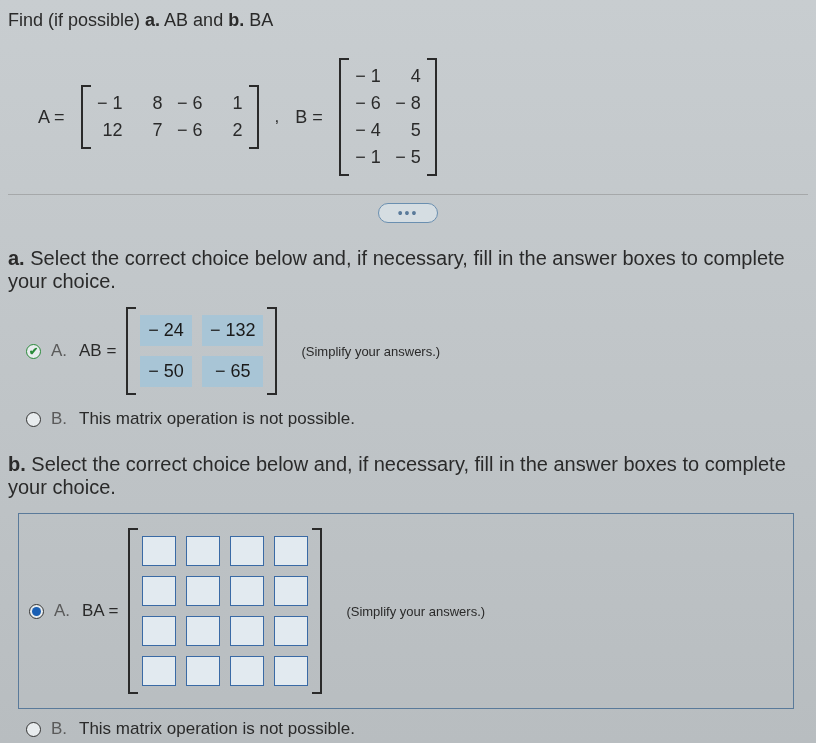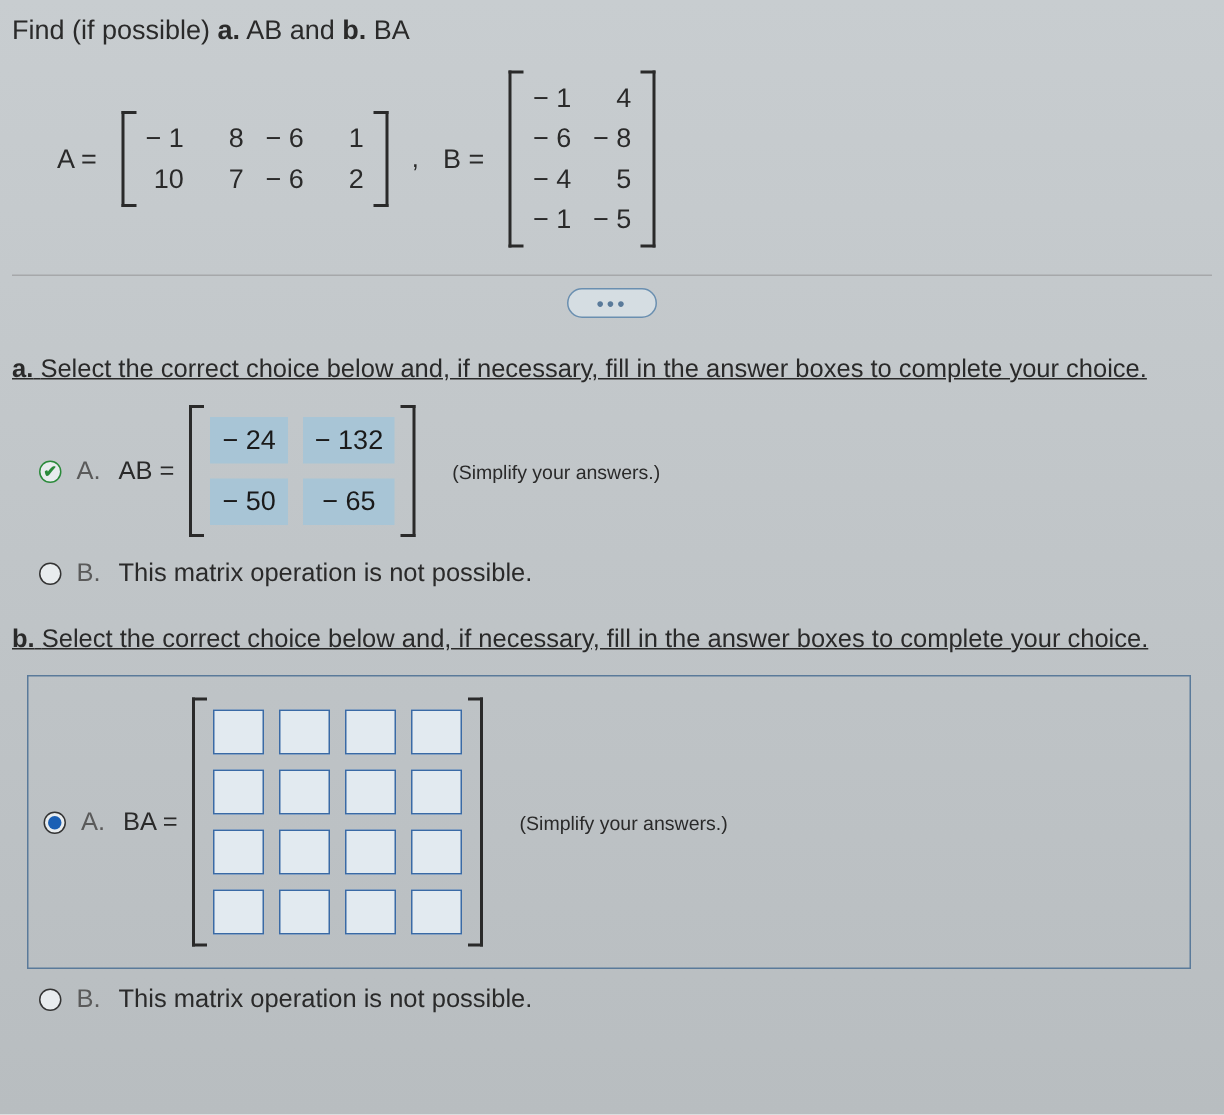--- a/index.html
+++ b/index.html
@@ -6,41 +6,41 @@
 body {
   width: 816px;
   height: 743px;
   background: linear-gradient(180deg, #c8cdd0 0%, #c0c5c8 50%, #b8bdc0 100%);
   font-family: Arial, Helvetica, sans-serif;
   color: #2a2a2a;
   font-size: 17px;
   overflow: hidden;
   padding: 10px 8px 0 8px;
 }
-.prompt-line { margin-bottom: 16px; font-size: 18px; }
+.prompt-line { margin-bottom: 27px; font-size: 18px; }
 .bold { font-weight: bold; }
 .matrix-area { display: flex; align-items: center; gap: 10px; margin: 8px 0 8px 30px; }
 .mat-wrap { display: inline-flex; align-items: center; }
 .mat-label { margin-right: 6px; font-size: 18px; }
 .bracket { border: 2.5px solid #2a2a2a; width: 10px; align-self: stretch; }
 .bracket.left { border-right: none; }
 .bracket.right { border-left: none; }
 .mat-grid { display: grid; gap: 6px 14px; padding: 8px 6px; font-size: 18px; }
 .mat-grid.a { grid-template-columns: repeat(4, auto); grid-template-rows: repeat(2, auto); }
 .mat-grid.b { grid-template-columns: repeat(2, auto); grid-template-rows: repeat(4, auto); }
 .mat-grid > span { text-align: right; min-width: 26px; }
 .comma { margin: 0 6px; }
 hr.sep { border: none; border-top: 1px solid #888; margin: 18px 0; opacity: 0.5; }
 .ellipsis-btn {
   width: 60px; height: 20px; border: 1.5px solid #6a8fb0; border-radius: 12px;
   display: flex; align-items: center; justify-content: center;
   margin: -10px auto 18px auto; background: #d5dde2; color: #5a7a9a;
   font-size: 14px; letter-spacing: 2px; cursor: pointer;
 }
-.part-label { margin: 24px 0 14px 0; font-size: 17px; text-decoration: underline; }
+.part-label { margin: 24px 0 14px 0; font-size: 20px; }
 .choice-row { display: flex; align-items: center; gap: 10px; margin: 10px 0 14px 18px; }
 .radio {
   width: 15px; height: 15px; border: 1.5px solid #333; border-radius: 50%;
   display: inline-flex; align-items: center; justify-content: center; flex-shrink:0;
   background: #e8ecee;
 }
 .radio.checked::after { content:""; width:9px; height:9px; background:#1a5fb4; border-radius:50%; }
 .radio.checkmark { border-color: #2a8a3a; }
 .radio.checkmark::after {
   content:"✔"; font-size: 11px; font-weight: bold; color:#2a8a3a;
@@ -73,21 +73,21 @@
 
 <div class="matrix-area">
   <span class="mat-label">A =</span>
   <div class="mat-wrap">
     <div class="bracket left"></div>
     <div class="mat-grid a">
       <span>− 1</span>
         <span>8</span>
         <span>− 6</span>
         <span>1</span>
-      <span>10</span>
+      <span>12</span>
         <span>7</span>
         <span>− 6</span>
         <span>2</span>
     </div>
     <div class="bracket right"></div>
   </div>
   <span class="comma">,</span>
   <span class="mat-label">B =</span>
   <div class="mat-wrap">
     <div class="bracket left"></div>

